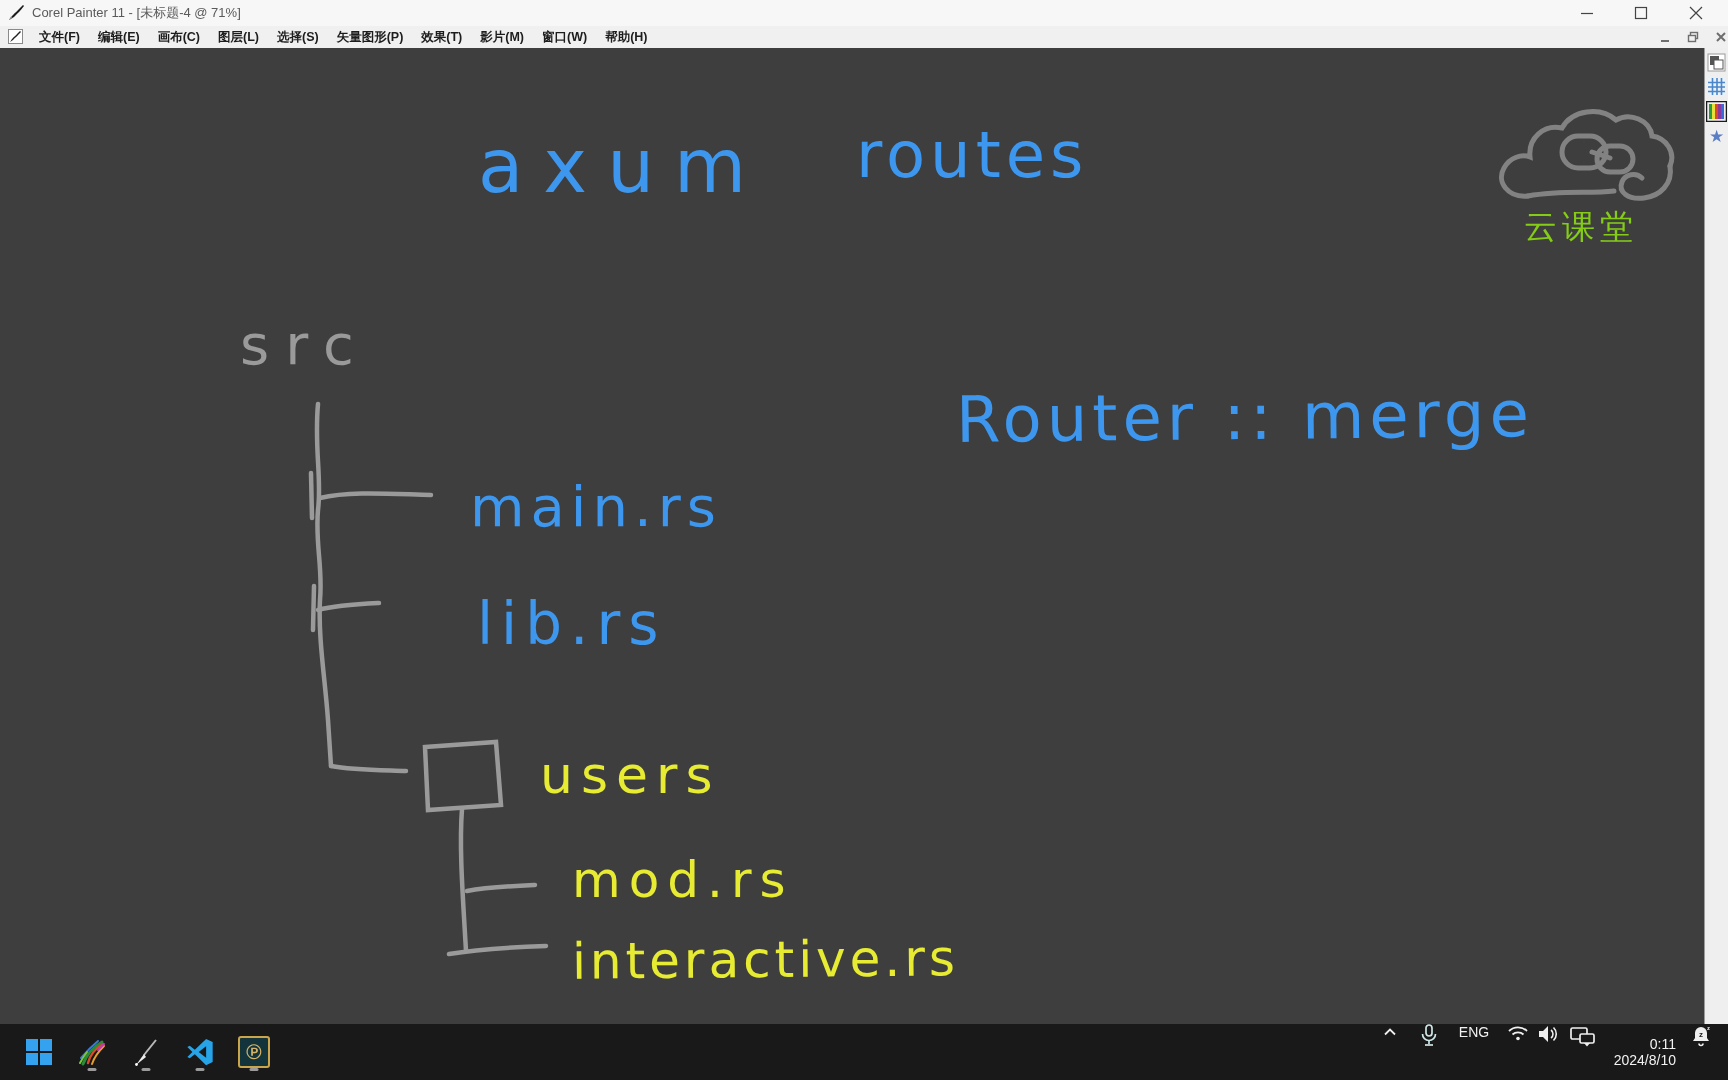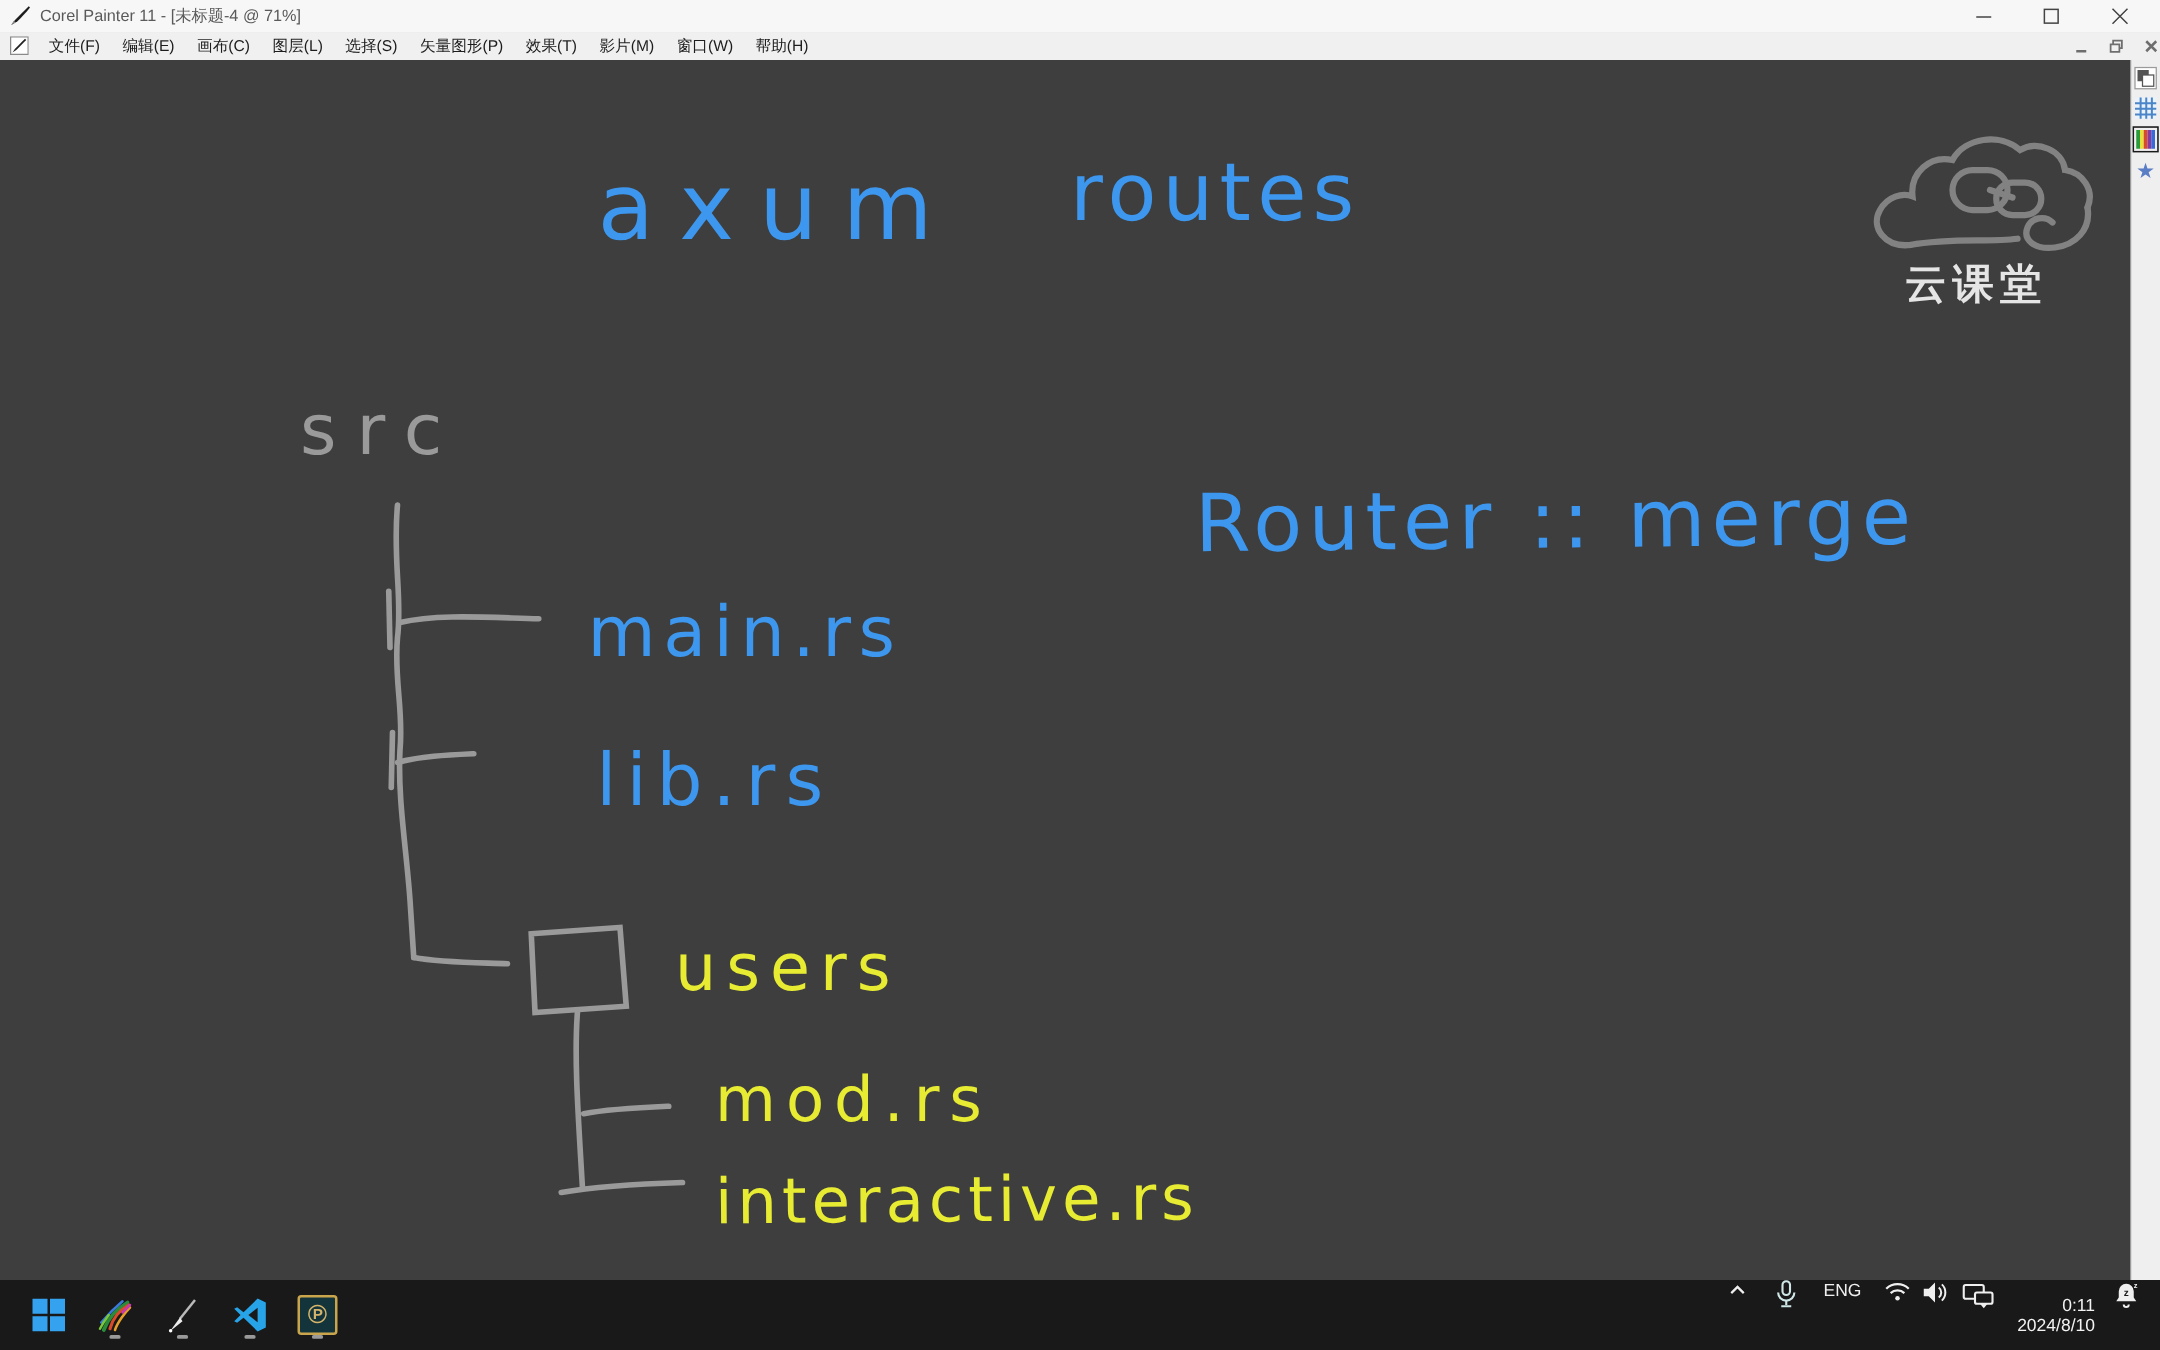--- a/index.html
+++ b/index.html
@@ -9,21 +9,21 @@
     -webkit-font-smoothing:antialiased;
   }
   .abs{position:absolute;}
   button{background:transparent;border:none;padding:0;margin:0;cursor:default;font-family:inherit;}
 
   
   #titlebar{left:0;top:0;width:1728px;height:26px;background:#f7f7f7;border-bottom:1px solid #e3e3e3;}
   #titlebar .app-title{position:absolute;left:32px;top:0;line-height:26px;font-size:13px;color:#5a5a5a;white-space:nowrap;}
   .win-btn{position:absolute;top:0;width:38px;height:26px;display:flex;align-items:center;justify-content:center;}
   
-  #menubar{left:0;top:26px;width:1728px;height:22px;background:#f0f0f0;border-bottom:2px solid #14b8a6;}
+  #menubar{left:0;top:26px;width:1728px;height:22px;background:#f0f0f0;border-bottom:2px solid #14b8a6;font-weight:bold;}
   #menubar .menu-items{position:absolute;left:30px;top:0;height:22px;display:flex;align-items:center;}
   .menu-item{font-size:12.5px;color:#1d1d1d;padding:0 9px;line-height:22px;white-space:nowrap;}
   .mdi-btn{position:absolute;top:2px;width:22px;height:18px;display:flex;align-items:center;justify-content:center;}
 
   
   #canvas{left:0;top:48px;width:1728px;height:976px;background:var(--canvas-bg,#3e3e3e);}
   .ink{font-family:"DejaVu Sans",sans-serif;white-space:nowrap;position:absolute;line-height:1.05;}
   .ink-blue{color:var(--ink-blue,#3e97ee);}
   .ink-yellow{color:var(--ink-yellow,#e7ec33);}
   .ink-gray{color:var(--ink-gray,#9a9a9a);}
@@ -120,21 +120,21 @@
   <svg class="abs" style="left:1492px;top:36px;opacity:.85" width="200" height="135" viewBox="0 0 200 135">
     <g stroke="#8f8f8f" stroke-width="5" fill="none" stroke-linecap="round">
       <path d="M36,112 C16,114 4,98 12,84 C18,73 30,70 38,73 C36,54 52,40 70,44 C80,26 108,22 124,36 C138,28 158,36 160,52 C174,54 184,68 178,82"></path>
       <path d="M36,112 C70,106 98,110 122,107"></path>
       <path d="M178,82 C181,100 168,112 152,114 C136,116 126,108 130,98 C133,90 144,88 150,94"></path>
       <path d="M86,52 h12 a16,16 0 0 1 0,32 h-12 a16,16 0 0 1 0,-32 Z"></path>
       <path d="M118,62 h10 a13,13 0 0 1 0,26 h-10 a13,13 0 0 1 0,-26 Z"></path>
       <path d="M100,68 L118,74"></path>
     </g>
   </svg>
-  <div class="ink ink-gray" style="left:1524px;top:162px;font-size:33px;font-weight:700;letter-spacing:5px;color:#e5e5e5">云课堂</div>
+  <div class="ink ink-gray" style="left:1524px;top:162px;font-size:33px;font-weight:400;letter-spacing:5px;color:#84cc16">云课堂</div>
 
   <div class="ink ink-blue" style="left:478px;top:80px;font-size:74px;letter-spacing:20px">axum</div>
   <div class="ink ink-blue" style="left:856px;top:74px;font-size:64px;letter-spacing:5px">routes</div>
 
   <div class="ink ink-gray" style="left:240px;top:268px;font-size:56px;letter-spacing:16px">src</div>
 
   <div class="ink ink-blue" style="left:956px;top:336px;font-size:64px;letter-spacing:5px;transform:rotate(-0.6deg)">Router :: merge</div>
 
   <div class="ink ink-blue" style="left:470px;top:430px;font-size:56px;letter-spacing:6px">main.rs</div>
   <div class="ink ink-blue" style="left:477px;top:546px;font-size:58px;letter-spacing:8px">lib.rs</div>

